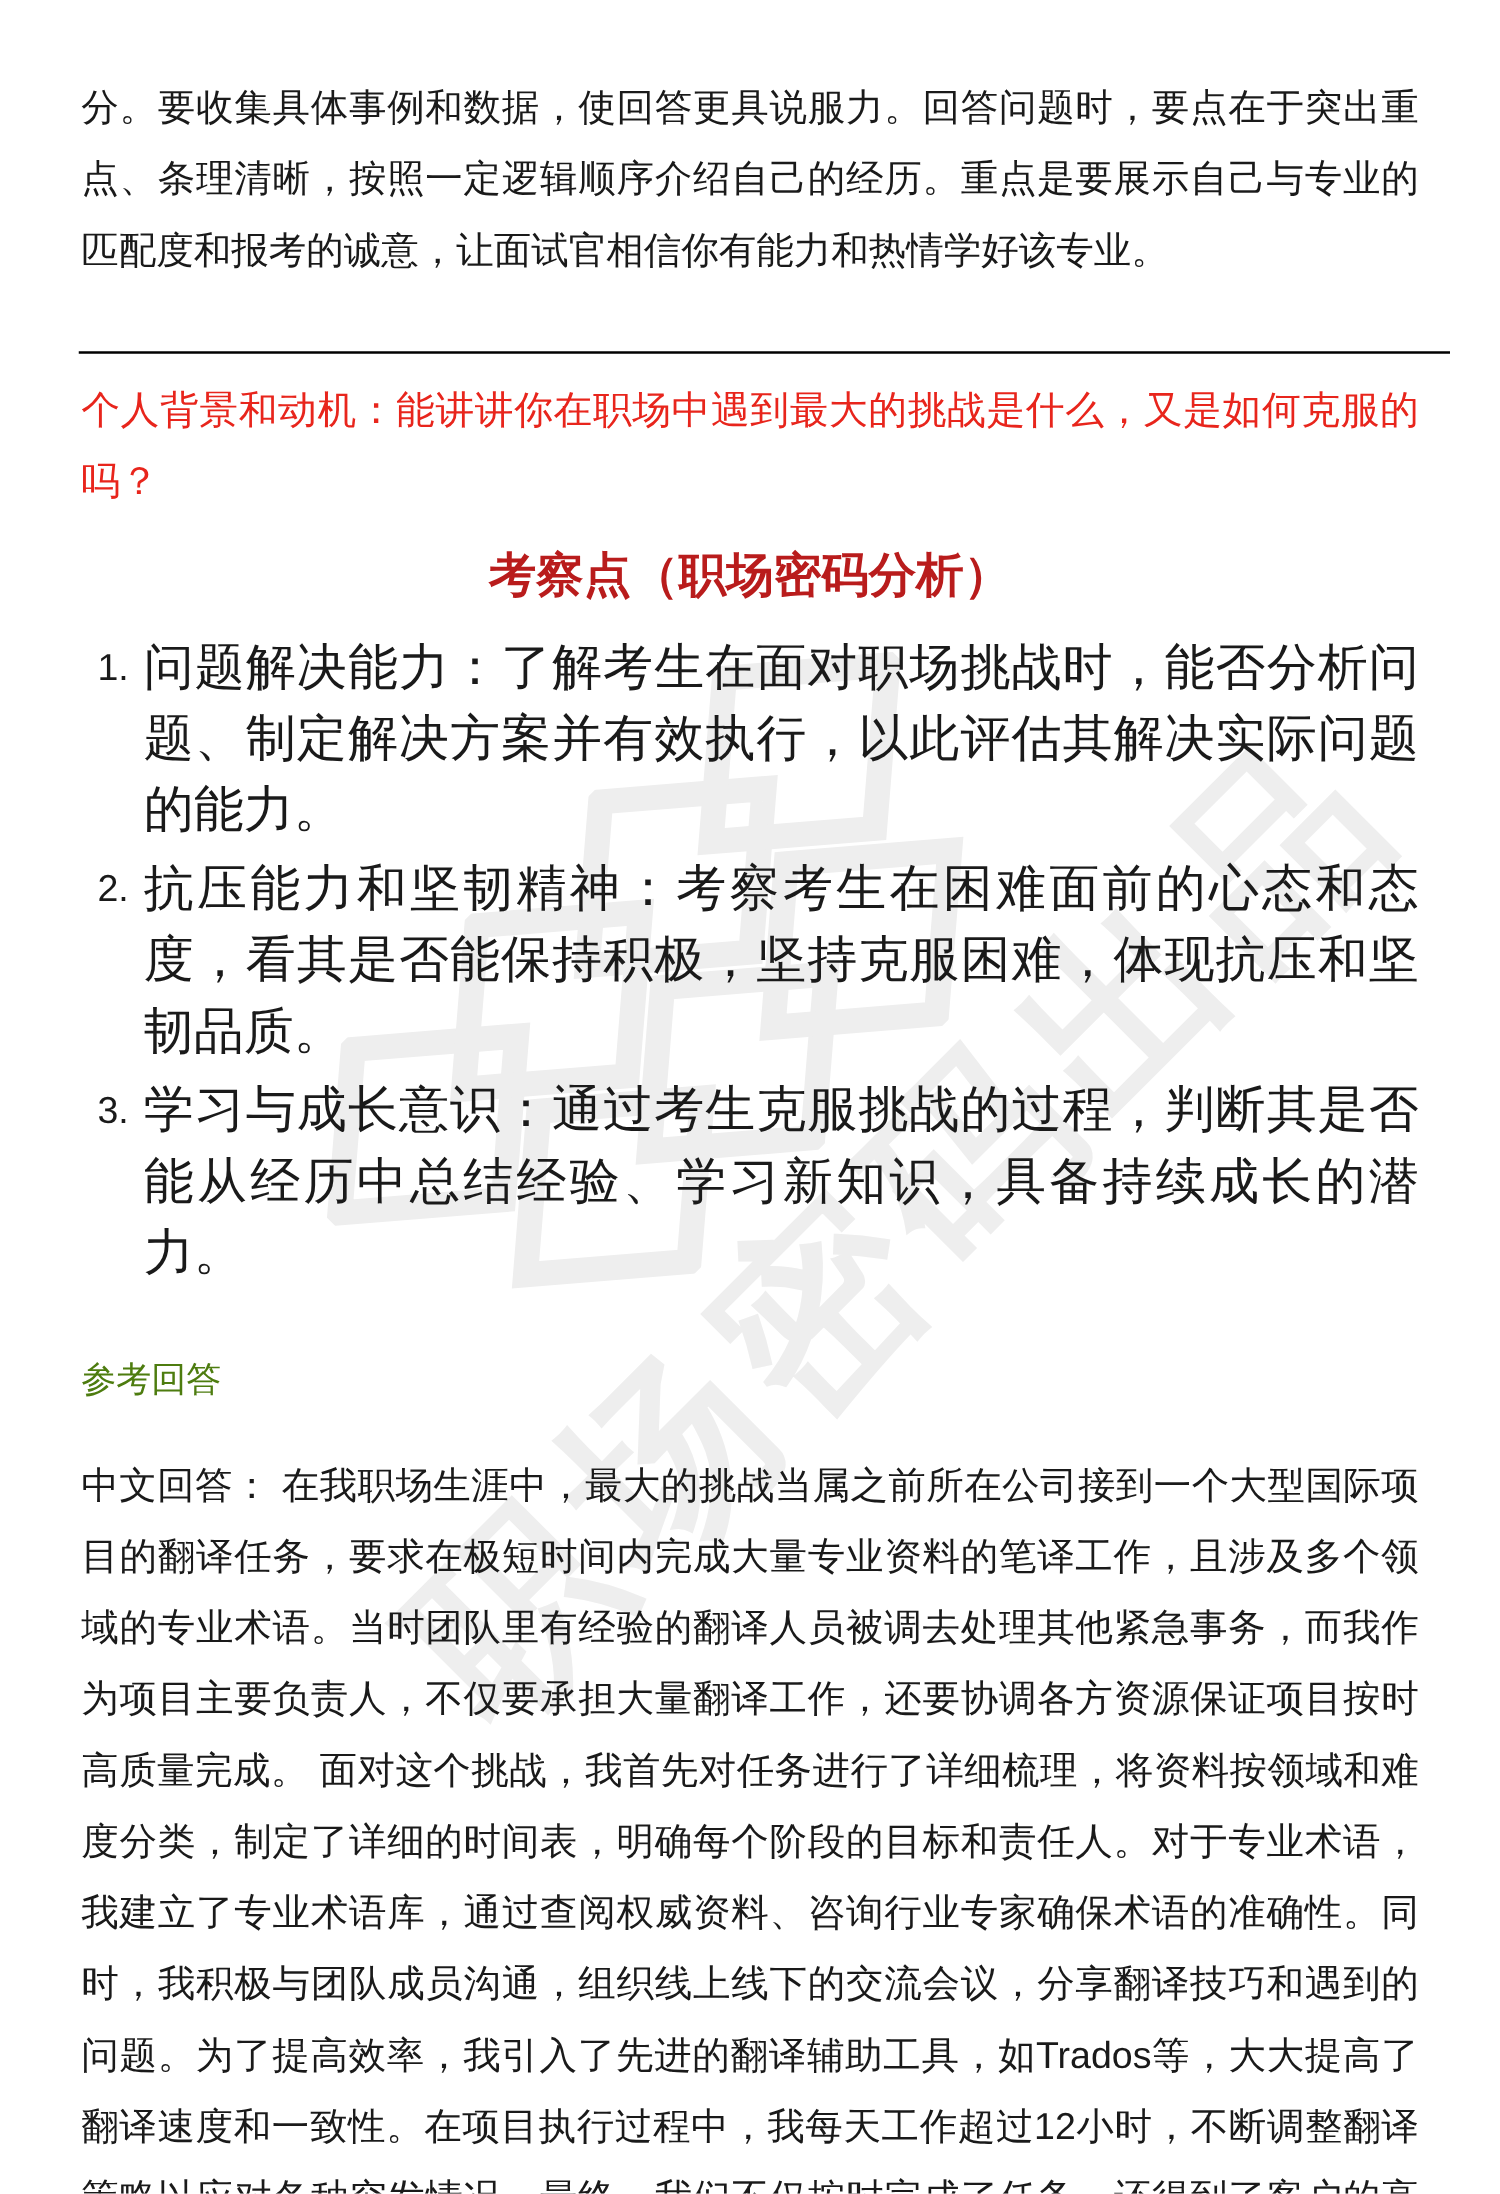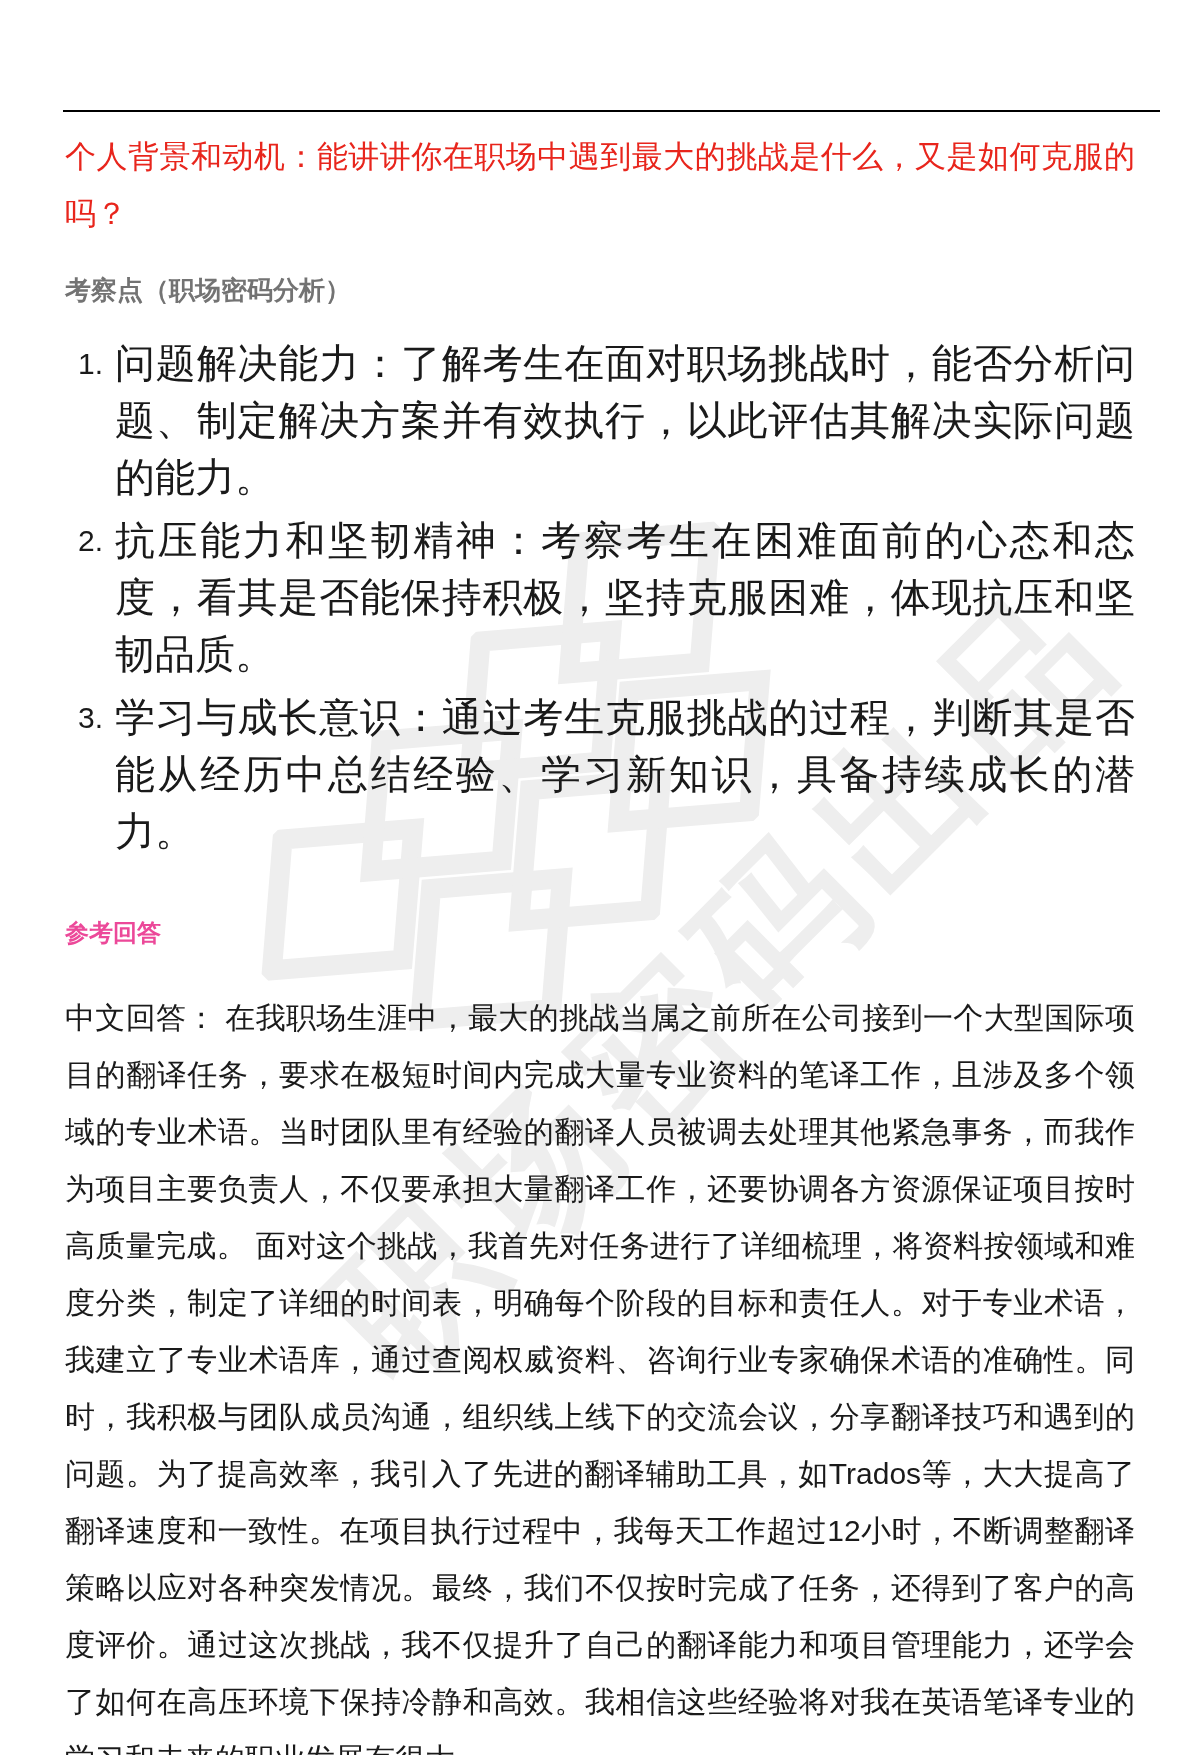--- a/index.html
+++ b/index.html
@@ -60,25 +60,26 @@
   }
   .question-heading {
     font-size: 31px;
     font-weight: normal;
     color: #e8251c;
     line-height: 57px;
     margin: 16px 0 0 0;
     text-align: justify;
   }
   .sub-heading {
-    font-size: 26px;
+    font-size: 38px;
     font-weight: bold;
-    color: #737373;
+    color: #b91c1c;
     line-height: 57px;
     margin: 20px 0 0 0;
+    text-align: center;
   }
   .points-list {
     margin: 16px 0 0 0;
     padding: 0;
   }
   .point-item {
     display: flex;
     margin: 0 0 6px 0;
   }
   .point-num {
@@ -89,23 +90,23 @@
     font-size: 30px;
     line-height: 57px;
   }
   .point-text {
     flex: 1;
     font-size: 40px;
     line-height: 57px;
     text-align: justify;
   }
   .answer-heading {
-    font-size: 24px;
-    font-weight: bold;
-    color: #ec4899;
+    font-size: 28px;
+    font-weight: normal;
+    color: #4d7c0f;
     line-height: 57px;
     margin: 44px 0 0 0;
   }
   .answer-paragraph {
     font-size: 30px;
     line-height: 57px;
     text-align: justify;
     margin: 28px 0 0 0;
   }
 </style>
@@ -124,20 +125,21 @@
         <path d="M180 150 L280 235 L180 320 L80 235 Z"></path>
         <path d="M320 150 L420 235 L320 320 L220 235 Z"></path>
         <path d="M460 150 L560 235 L460 320 L360 235 Z"></path>
       </g>
     </svg>
     <div class="wm-text">职场密码出品</div>
   </div>
 
   <div class="content">
 
+    <p class="body-text">分。要收集具体事例和数据，使回答更具说服力。回答问题时，要点在于突出重点、条理清晰，按照一定逻辑顺序介绍自己的经历。重点是要展示自己与专业的匹配度和报考的诚意，让面试官相信你有能力和热情学好该专业。</p>
 
     <hr class="divider">
 
     <h2 class="question-heading">个人背景和动机：能讲讲你在职场中遇到最大的挑战是什么，又是如何克服的吗？</h2>
 
     <h3 class="sub-heading">考察点（职场密码分析）</h3>
 
     <div class="points-list">
       <div class="point-item">
         <span class="point-num">1.</span>

